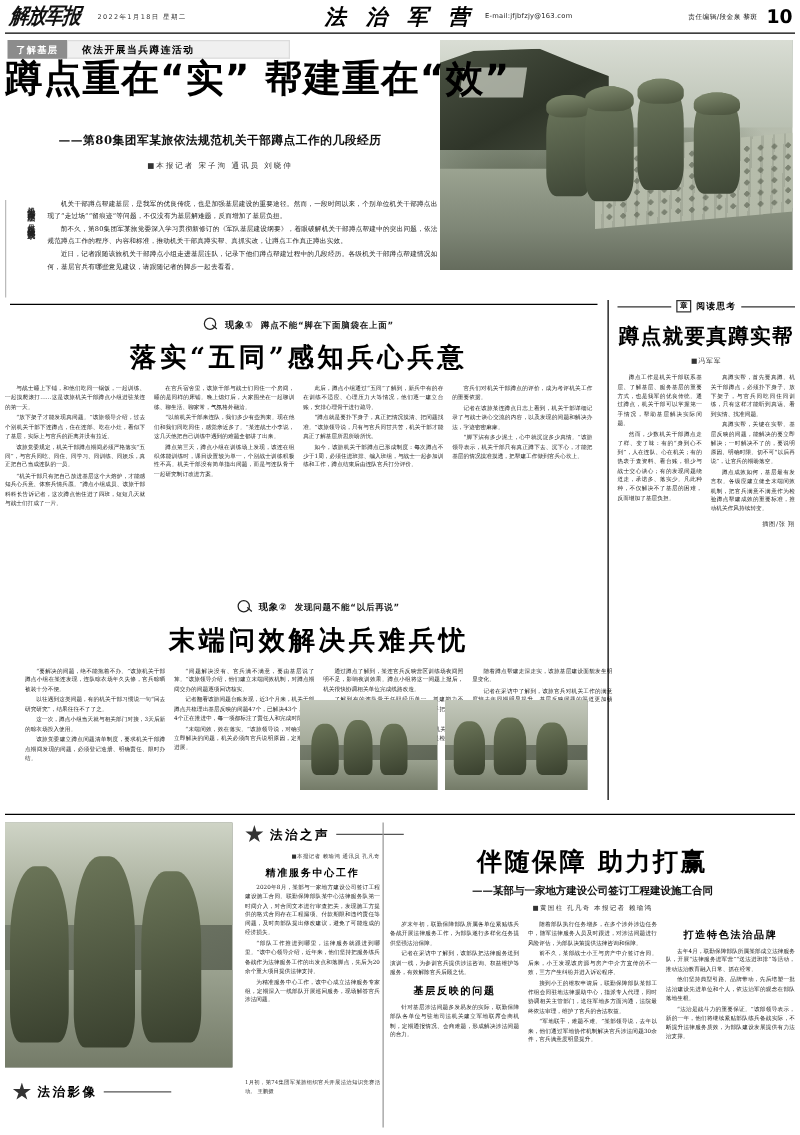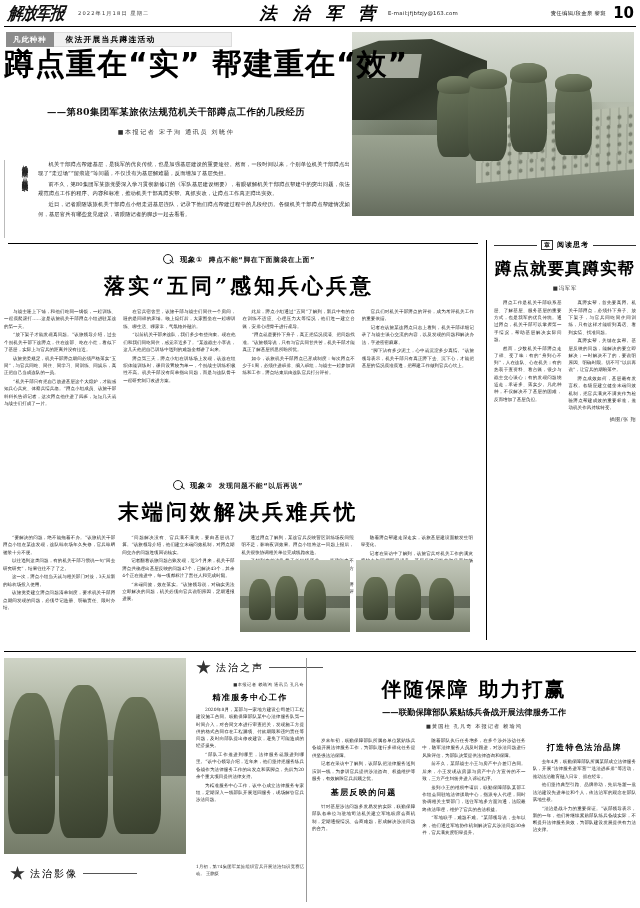--- a/index.html
+++ b/index.html
@@ -198,21 +198,21 @@
   
   .bottom-rule { position:absolute; left:4px; right:4px; height:1px; background:#000; }
   .brand {
     display: inline-flex; align-items: center; gap: 5px; white-space: nowrap;
   }
   .brand .star {
     width: 15px; height: 15px; background: #333;
     clip-path: polygon(50% 0%,61% 35%,98% 35%,68% 57%,79% 91%,50% 70%,21% 91%,32% 57%,2% 35%,39% 35%);
   }
   .brand .bname {
-    font-size: 10px; font-weight: 400; letter-spacing: 2px; color:#000;
+    font-size: 10px; font-weight: 700; letter-spacing: 2px; color:#000;
   }
   .brand .tail { width: 54px; height: 1px; background: #555; }
 
   .bhead-main {
     font-size: 20px; font-weight: 700; letter-spacing: 2px; color:#000; white-space:nowrap;
     text-align:center; font-family:"DejaVu Sans","Liberation Sans",sans-serif;
   }
   .bhead-sub {
     font-size: 8.4px; font-weight:700; color:#111; text-align:center; margin-top:4px;
     white-space:nowrap; font-family:"DejaVu Serif","Liberation Serif",serif;
@@ -234,21 +234,21 @@
     <div class="logo">解放军报</div>
     <div class="mast-date">2022年1月18日  星期二</div>
     <div class="mast-title">法 治 军 营</div>
     <div class="mast-email">E-mail:jfjbfzjy@163.com</div>
     <div class="mast-editor">责任编辑/段金泉  黎斑</div>
     <div class="mast-pageno">10</div>
   </div>
   <div class="rule-thin"></div>
 
   <div class="focusbar">
-    <div class="focus-tag">凡此种种</div>
+    <div class="focus-tag">了解基层</div>
     <div class="focus-title">依法开展当兵蹲连活动</div>
   </div>
 
   <div class="top-photo">
     <div class="tp-sky"></div>
     <div class="tp-ground"></div>
     <div class="tp-panel"></div>
     <div class="tp-dots"></div>
     <div class="tp-truck"></div>
     <div class="tp-truckwin"></div>
@@ -310,21 +310,21 @@
         <p>如今，该旅机关干部蹲点已形成制度：每次蹲点不少于1周，必须住进班排、编入班组，与战士一起参加训练和工作，蹲点结束后由连队官兵打分评价。</p>
       </div>
       <div class="coltext" style="flex:1;">
         <p>官兵们对机关干部蹲点的评价，成为考评机关工作的重要依据。</p>
         <p>记者在该旅某连蹲点日志上看到，机关干部详细记录了与战士谈心交流的内容，以及发现的问题和解决办法，字迹密密麻麻。</p>
         <p>“脚下沾有多少泥土，心中就沉淀多少真情。”该旅领导表示，机关干部只有真正蹲下去、沉下心，才能把基层的情况摸准摸透，把帮建工作做到官兵心坎上。</p>
       </div>
     </div>
   </div>
 
-  <div style="position:absolute;left:3px;top:476px;width:470px;">
+  <div style="position:absolute;left:20px;top:476px;width:470px;">
     <div class="sec-hd">
       <div class="sec-kicker">
         <span class="mag"></span>
         <span class="k-label">现象②</span>
         <span class="k-quote">发现问题不能“以后再说”</span>
       </div>
       <div class="sec-title">末端问效解决兵难兵忧</div>
     </div>
     <div style="display:flex;gap:7px;margin-top:8px;">
       <div class="coltext" style="flex:1;">
@@ -406,21 +406,21 @@
     <div class="sub-hd" style="font-size:8px;">精准服务中心工作</div>
     <div class="coltext">
       <p>2020年8月，某部与一家地方建设公司签订工程建设施工合同。联勤保障部队某中心法律服务队第一时间介入，对合同文本进行审查把关，发现施工方提供的格式合同存在工程漏项、付款期限和违约责任等问题，及时向部队提出修改建议，避免了可能造成的经济损失。</p>
       <p>“部队工作推进到哪里，法律服务就跟进到哪里。”该中心领导介绍，近年来，他们坚持把服务练兵备战作为法律服务工作的出发点和落脚点，先后为20余个重大项目提供法律支持。</p>
       <p>为精准服务中心工作，该中心成立法律服务专家组，定期深入一线部队开展巡回服务，现场解答官兵涉法问题。</p>
     </div>
   </div>
 
   <div style="position:absolute;left:312px;top:676px;width:324px;">
     <div class="bhead-main">伴随保障  助力打赢</div>
-    <div class="bhead-sub">——联勤保障部队紧贴练兵备战开展法律服务工作</div>
+    <div class="bhead-sub">——某部与一家地方建设公司签订工程建设施工合同</div>
     <div class="bhead-by">■黄国柱  孔凡奇  本报记者  赖瑜鸿</div>
     <div style="display:flex;gap:7px;margin-top:7px;">
       <div class="coltext" style="flex:1;">
         <p>岁末年初，联勤保障部队所属各单位紧贴练兵备战开展法律服务工作，为部队遂行多样化任务提供坚强法治保障。</p>
         <p>记者在采访中了解到，该部队把法律服务送到演训一线，为参训官兵提供涉法咨询、权益维护等服务，有效解除官兵后顾之忧。</p>
         <div class="sub-hd" style="font-size:8px;">基层反映的问题</div>
         <p>针对基层涉法问题多发易发的实际，联勤保障部队各单位与驻地司法机关建立军地联席会商机制，定期通报情况、会商难题，形成解决涉法问题的合力。</p>
       </div>
       <div class="coltext" style="flex:1;">
         <p>随着部队执行任务增多，在多个涉外涉边任务中，随军法律服务人员及时跟进，对涉法问题进行风险评估，为部队决策提供法律咨询和保障。</p>

